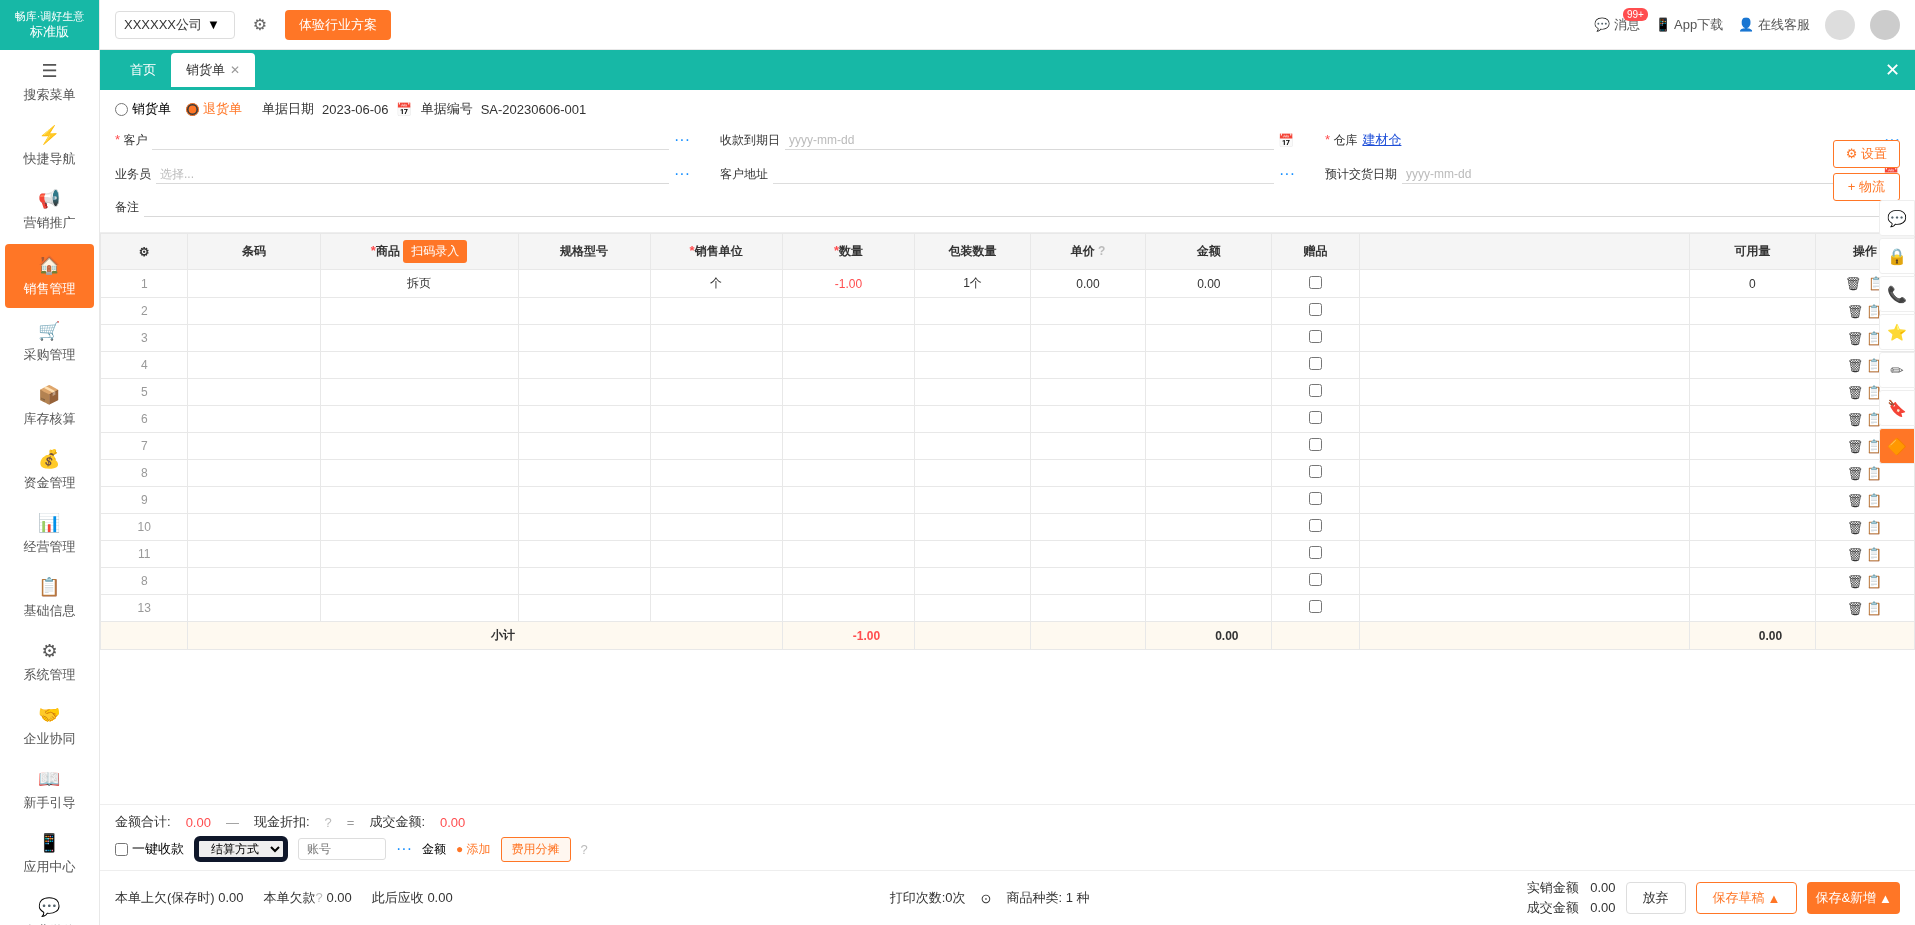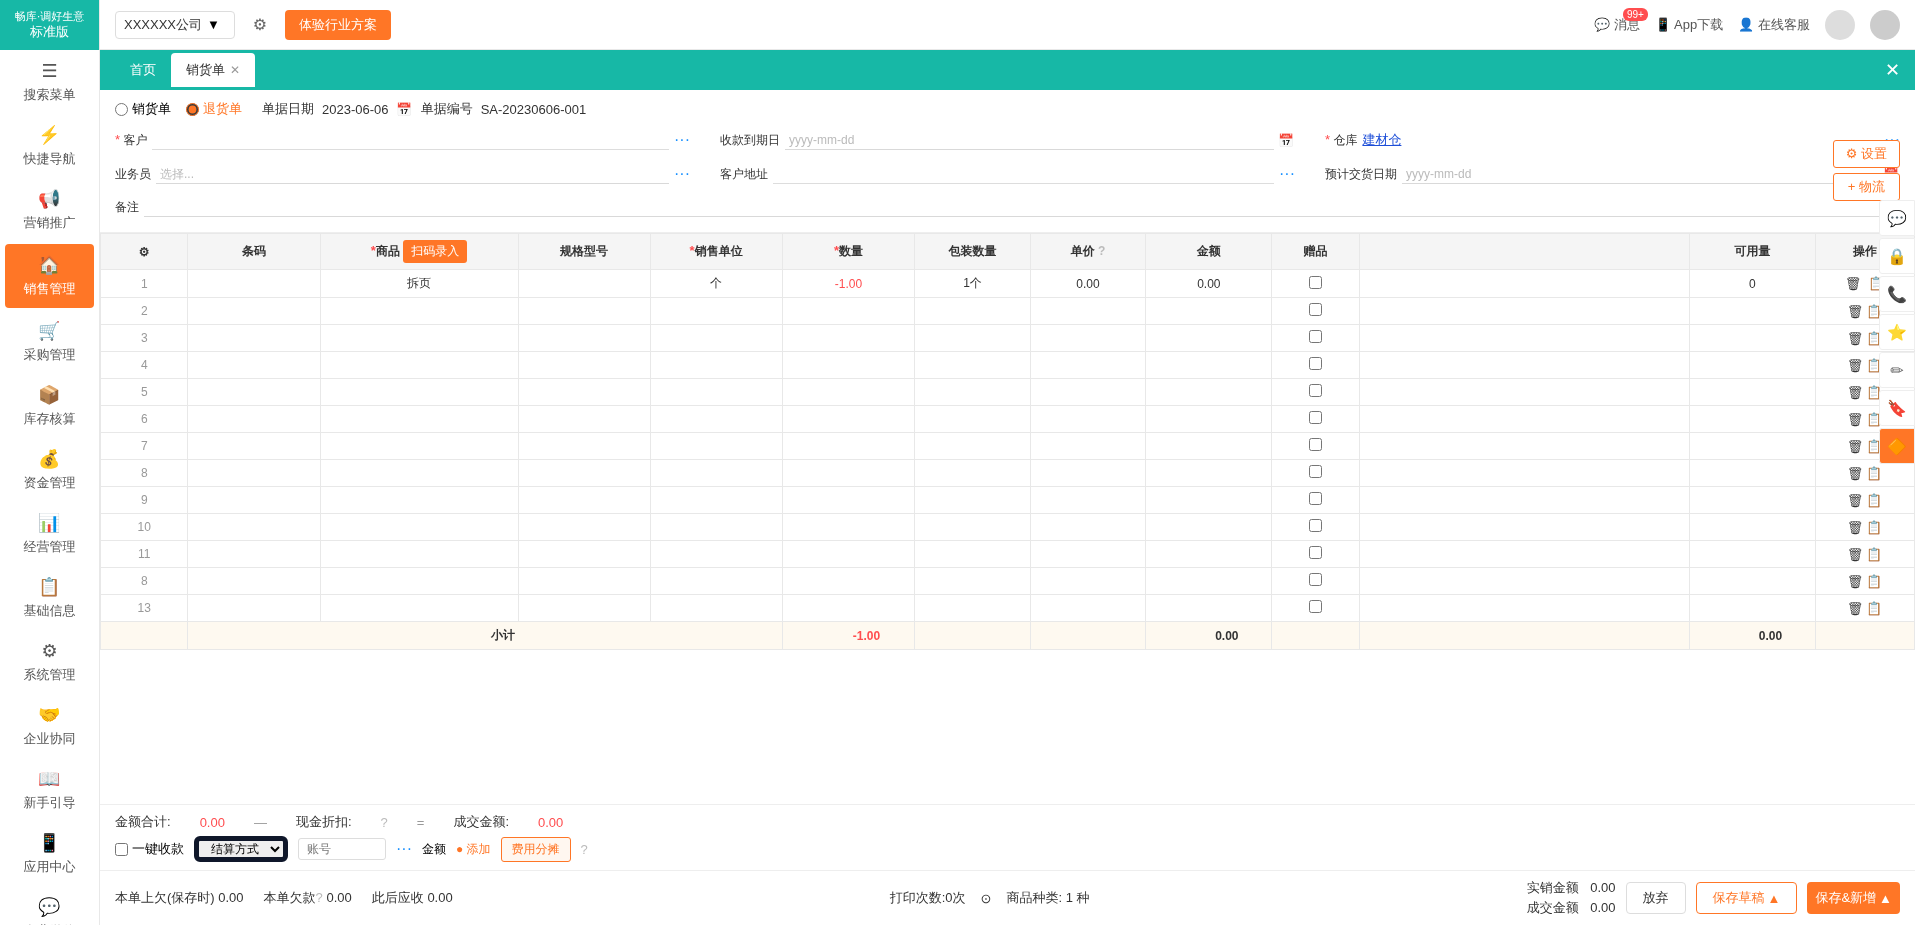--- a/index.html
+++ b/index.html
@@ -44,21 +44,21 @@
     .calendar-icon { color: #bbb; cursor: pointer; }
     table { width: 100%; border-collapse: collapse; }
     th { background: #f5f5f5; border: 1px solid #e8e8e8; padding: 6px 8px; font-size: 12px; color: #333; white-space: nowrap; text-align: center; }
     td { border: 1px solid #e8e8e8; padding: 5px 8px; font-size: 12px; color: #333; text-align: center; }
     td.red { color: #ff4d4f; }
     .row-num { color: #999; }
     .subtotal-row td { background: #fef9f0; font-weight: bold; padding-left: 44px; }
 
     
     .bottom-form { background: #fff; padding: 8px 15px; border-top: 1px solid #eee; }
-    .bottom-row { display: flex; align-items: center; gap: 29px; }
+    .bottom-row { display: flex; align-items: center; gap: 15px; }
     .amount-label { color: #333; }
     .amount-value { color: #ff4d4f; }
     .divider { color: #999; }
     .payment-row { display: flex; align-items: center; gap: 10px; margin-top: 5px; }
     .checkbox-label { display: flex; align-items: center; gap: 4px; font-size: 12px; cursor: pointer; }
     .add-btn { color: #ff7626; cursor: pointer; font-size: 12px; }
     .fees-btn { border: 1px solid #ff7626; color: #ff7626; background: #fff; padding: 3px 10px; border-radius: 3px; cursor: pointer; font-size: 12px; }
 
     
     .footer { background: #fff; border-top: 1px solid #eee; padding: 8px 15px; display: flex; align-items: center; gap: 20px; }

